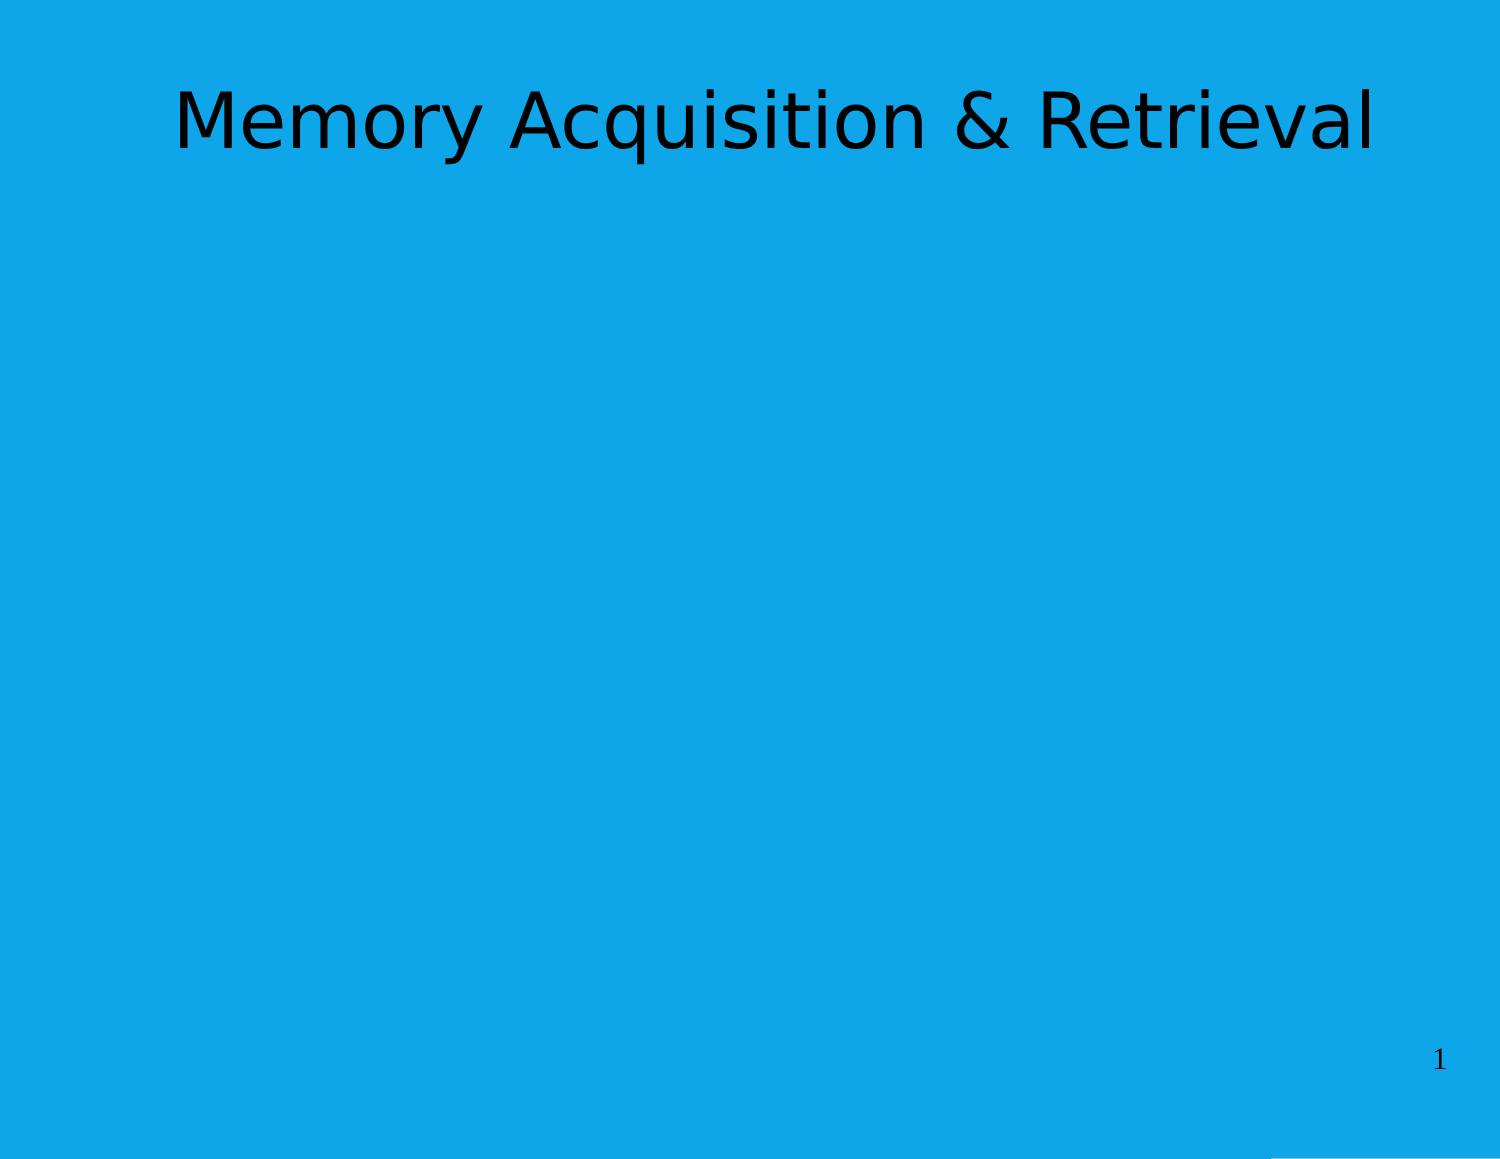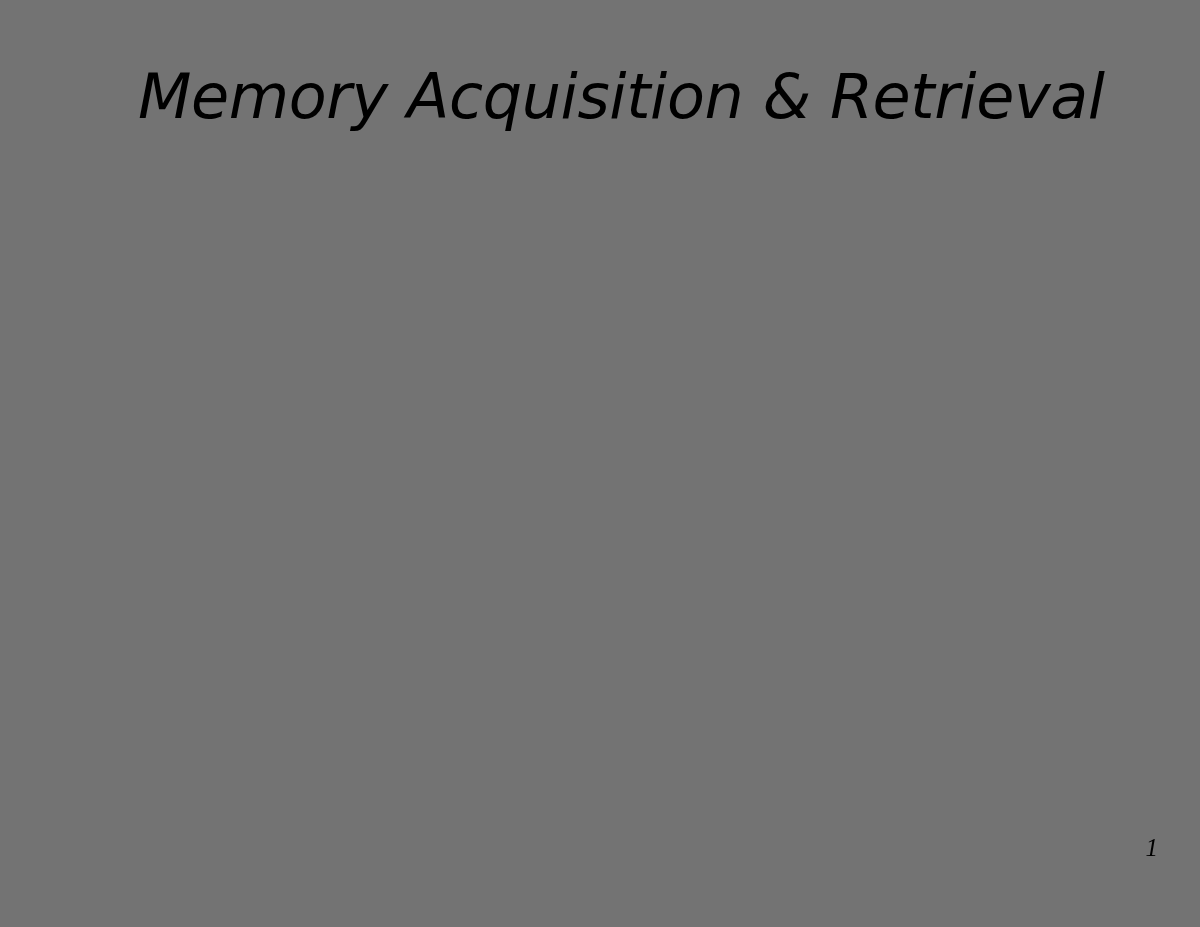--- a/index.html
+++ b/index.html
@@ -6,24 +6,23 @@
   html, body {
     margin: 0;
     padding: 0;
     background: #ffffff;
   }
 
   .slide {
     position: relative;
     width: 1200px;
     height: 927px;
-    background: #737373;
+    background: #0ea5e9;
     overflow: hidden;
     font-family: "DejaVu Sans", sans-serif;
-    font-style: italic;
   }
 
   
   .title-placeholder {
     position: absolute;
     left: 138px;
     top: 58px;
     width: 940px;
     height: 96px;
   }

